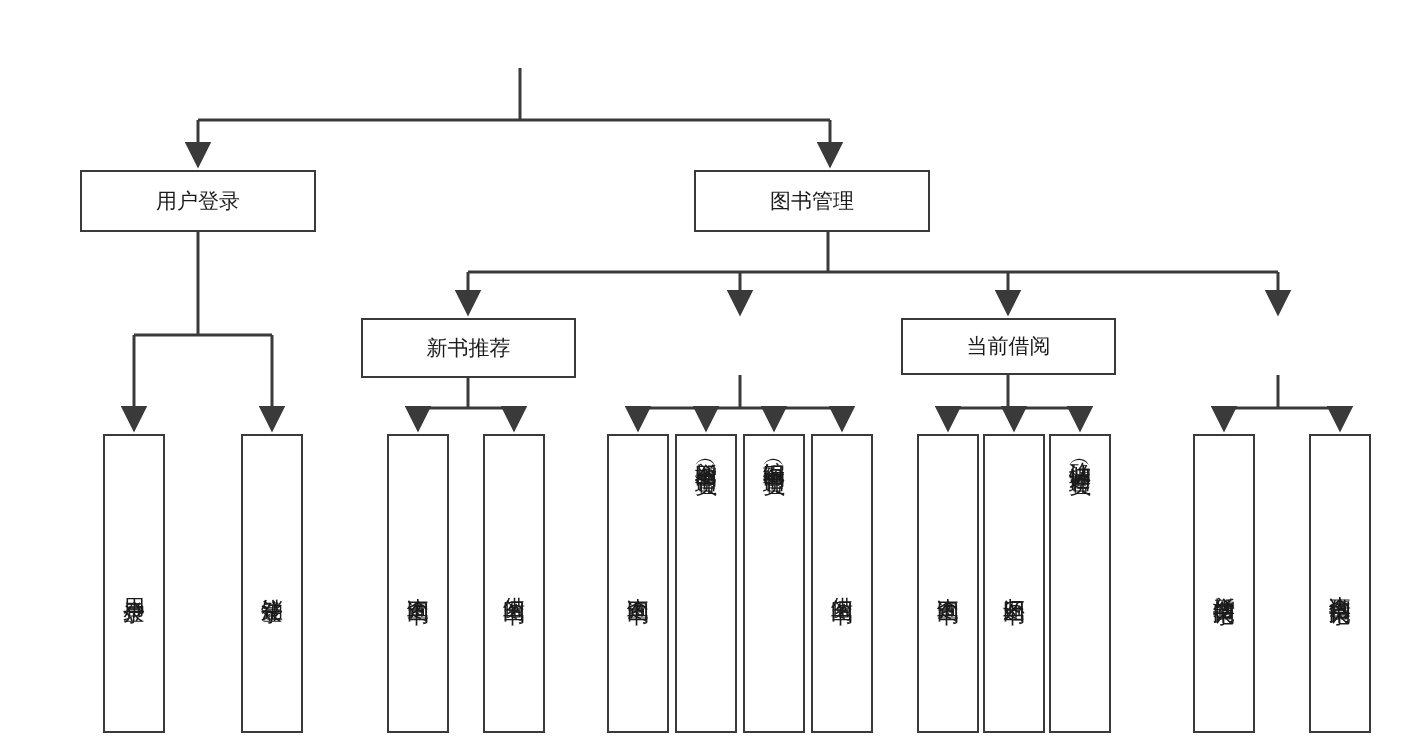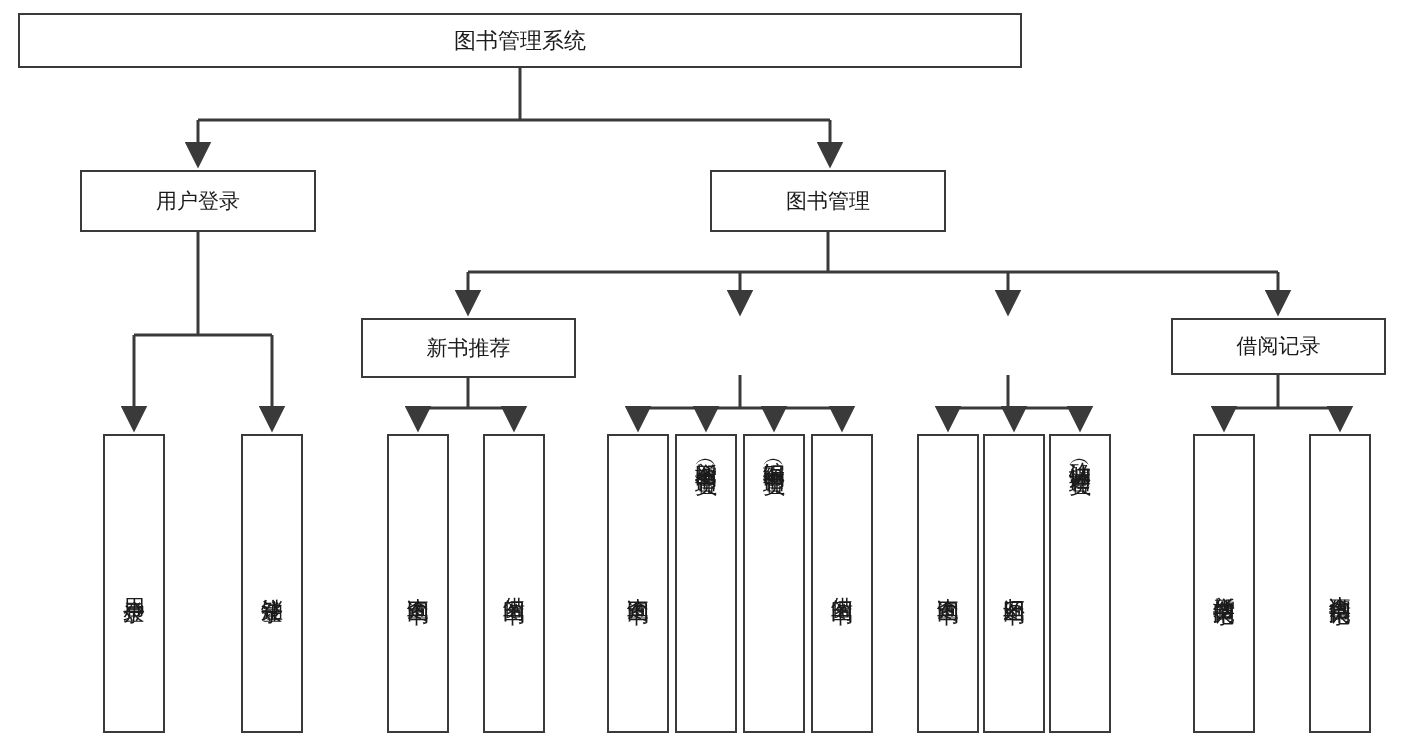--- a/index.html
+++ b/index.html
@@ -108,36 +108,33 @@
       <path d="M 1014 408 L 1014 428" marker-end="url(#arrow)"></path>
       <path d="M 1080 408 L 1080 428" marker-end="url(#arrow)"></path>
 
       <path d="M 1278 375 L 1278 408"></path>
       <path d="M 1224 408 L 1340 408"></path>
       <path d="M 1224 408 L 1224 428" marker-end="url(#arrow)"></path>
       <path d="M 1340 408 L 1340 428" marker-end="url(#arrow)"></path>
     </g>
   </svg>
 
-  <div class="node h root" style="left:18px;top:13px;width:1004px;height:55px;">
-    <span class="lbl">图书管理系统</span>
-  </div>
 
   <div class="node h" style="left:80px;top:170px;width:236px;height:62px;">
     <span class="lbl">用户登录</span>
   </div>
-  <div class="node h" style="left:710px;top:170px;width:236px;height:62px;">
+  <div class="node h" style="left:694px;top:170px;width:236px;height:62px;">
     <span class="lbl">图书管理</span>
   </div>
 
   <div class="node h" style="left:361px;top:318px;width:215px;height:60px;">
     <span class="lbl">新书推荐</span>
   </div>
-  <div class="node h" style="left:1171px;top:318px;width:215px;height:57px;">
-    <span class="lbl">借阅记录</span>
+  <div class="node h" style="left:901px;top:318px;width:215px;height:57px;">
+    <span class="lbl">当前借阅</span>
   </div>
 
   <div class="node v mid" style="left:103px;top:434px;width:62px;height:299px;">
     <span class="lbl">用户登录</span>
   </div>
   <div class="node v mid" style="left:241px;top:434px;width:62px;height:299px;">
     <span class="lbl">注销登录</span>
   </div>
 
   <div class="node v mid" style="left:387px;top:434px;width:62px;height:299px;">

